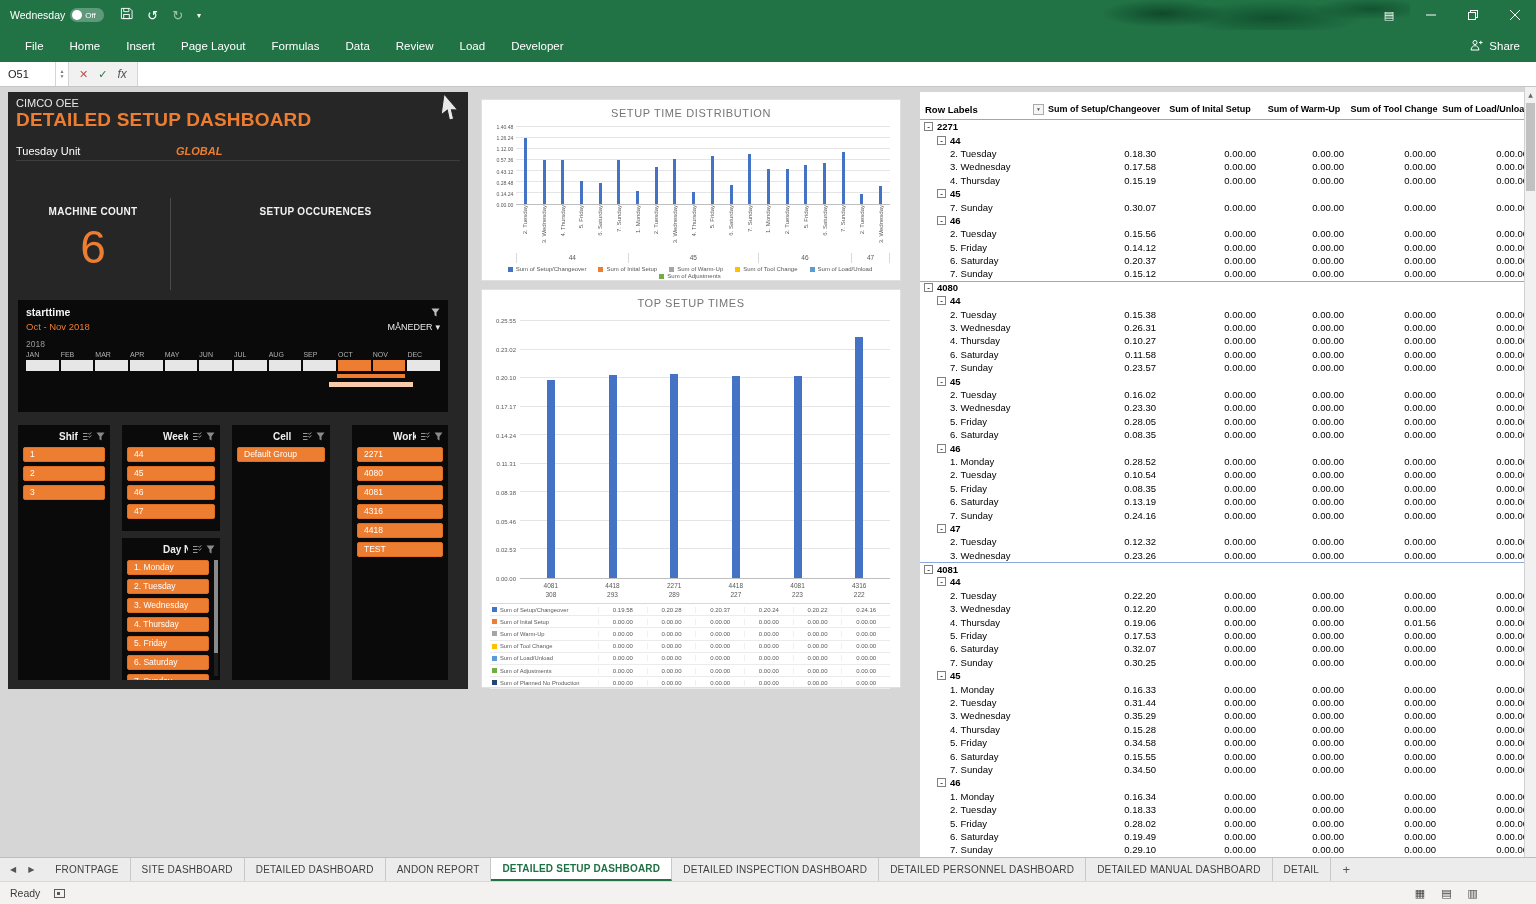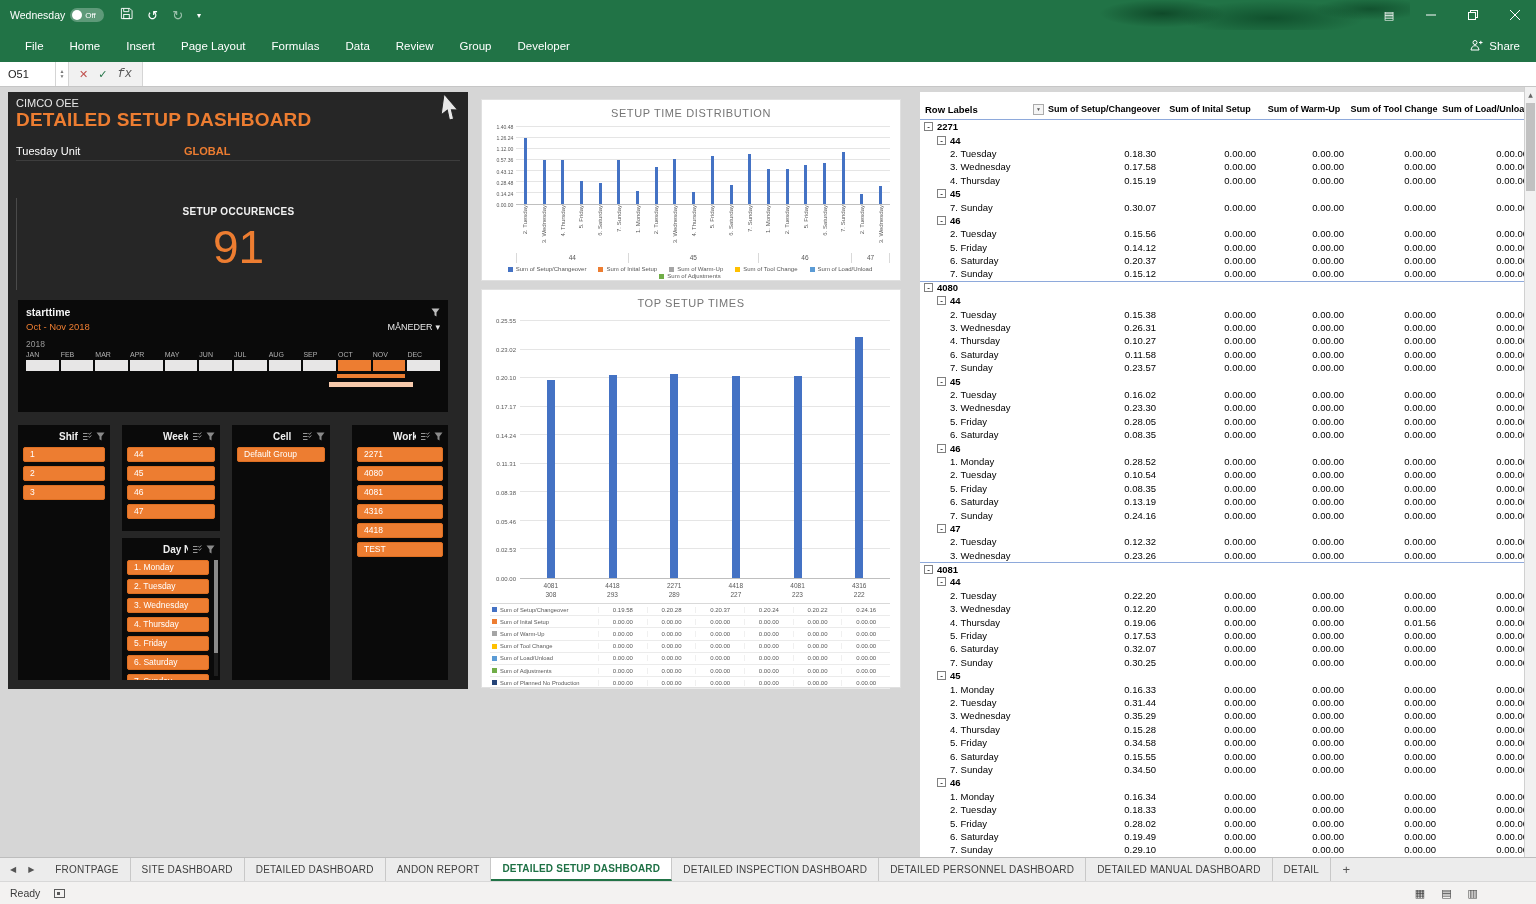--- a/index.html
+++ b/index.html
@@ -28,34 +28,34 @@
   .menu-tab { padding:0 13px; font-size:11.5px; line-height:32px; white-space:nowrap; }
   .share { margin-left:auto; display:flex; align-items:center; gap:6px; padding-right:16px; font-size:11.5px; }
 
   
   .formulabar { height:25px; background:#F1F1F1; border-bottom:1px solid #C6C6C6; display:flex; align-items:stretch; }
   .name-box { width:56px; background:#fff; border-right:1px solid #D5D5D5; font-size:11px; color:#222; display:flex; align-items:center; padding-left:8px; }
   .name-spin { width:13px; background:#fff; border-right:1px solid #D5D5D5; display:flex; flex-direction:column; align-items:center; justify-content:center; font-size:5px; color:#777; line-height:5px; }
   .fb-btns { display:flex; align-items:center; gap:10px; padding:0 10px; border-right:1px solid #D5D5D5; }
   .fb-x { color:#C0504D; font-size:11px; }
   .fb-ok { color:#217346; font-size:11px; }
-  .fb-fx { color:#555; font-size:12px; font-style:italic; font-family:Liberation Mono, monospace; }
+  .fb-fx { color:#555; font-size:12px; font-style:italic; font-family:Liberation Sans, sans-serif; }
   .fb-input { flex:1; background:#fff; }
 
   
   .workspace { position:relative; height:770px; background:#D6D6D6; overflow:hidden; }
 
   
   .panel { position:absolute; left:8px; top:5px; width:460px; height:597px; background:#262626; }
   .p-brand { position:absolute; left:8px; top:5px; font-size:11px; color:#E8E8E8; }
   .p-title { position:absolute; left:8px; top:17px; font-size:19px; font-weight:bold; color:#ED7D31; letter-spacing:.2px; }
   .cursor-icon { position:absolute; right:6px; top:2px; }
   .p-fields { position:absolute; left:8px; top:50px; width:444px; }
   .p-field { height:19px; border-bottom:1px solid #3D3D3D; position:relative; font-size:11px; color:#FFF; line-height:18px; }
-  .p-field .val { position:absolute; left:168px; color:#ED7D31; font-weight:bold; }
+  .p-field .val { position:absolute; left:160px; color:#ED7D31; font-weight:bold;font-style:italic; }
   .p-kpis { position:absolute; left:8px; top:106px; width:444px; height:92px; display:flex; }
   .kpi { text-align:center; padding-top:8px; }
   .kpi.k1 { width:154px; }
   .kpi.k2 { flex:1; border-left:1px solid #4A4A4A; }
   .kpi-label { font-size:10px; font-weight:bold; color:#F2F2F2; letter-spacing:.3px; }
   .kpi-value { font-size:46px; color:#ED7D31; margin-top:6px; line-height:48px; }
 
   
   .timeline { position:absolute; left:10px; top:208px; width:430px; height:112px; background:#0A0A0A; padding:6px 8px; }
   .tl-head { display:flex; align-items:center; }
@@ -214,21 +214,21 @@
 
 <div class="menubar">
 
 <div class="menu-tab">File</div>
     <div class="menu-tab">Home</div>
     <div class="menu-tab">Insert</div>
     <div class="menu-tab">Page Layout</div>
     <div class="menu-tab">Formulas</div>
     <div class="menu-tab">Data</div>
     <div class="menu-tab">Review</div>
-    <div class="menu-tab">Group</div>
+    <div class="menu-tab">Load</div>
     <div class="menu-tab">Developer</div>
     <div class="share">
       <span><svg width="13" height="12" viewBox="0 0 13 12" fill="none" stroke="#fff">
           <circle cx="5" cy="3.5" r="2"></circle>
           <path d="M1 11c.5-3 2-4.3 4-4.3s3.5 1.3 4 4.3z"></path>
           <path d="M9 3.5h3.5M10.8 1.8v3.4" stroke-width="1"></path>
         </svg></span>
       <span>Share</span>
     </div>
   </div>
@@ -257,23 +257,26 @@
         <path d="M4 1 L4 22 L9.5 16.5 L13 26 L17 24.5 L13.5 15.5 L20 15 Z" fill="#E8E8E8" stroke="#262626" stroke-width="1"></path>
       </svg>
     </span>
     <div class="p-fields">
       <div class="p-field">
         <span>Tuesday Unit</span>
         <span class="val">GLOBAL</span>
       </div>
     </div>
     <div class="p-kpis">
+      <div class="kpi k1">
+        <div class="kpi-label">MACHINE COUNT</div>
+        <div class="kpi-value">6</div>
+      </div>
       <div class="kpi k2">
         <div class="kpi-label">SETUP OCCURENCES</div>
-        <div class="kpi-value">91</div>
       </div>
     </div>
 
     <div class="timeline">
       <div class="tl-head">
         <span class="tl-title">starttime</span>
         <span class="s-ico">
           <svg width="9" height="9" viewBox="0 0 9 9">
               <path d="M0.5 0.5h8L5.5 4.5v4l-2-1.3V4.5z" fill="#BDBDBD"></path>
             </svg>

